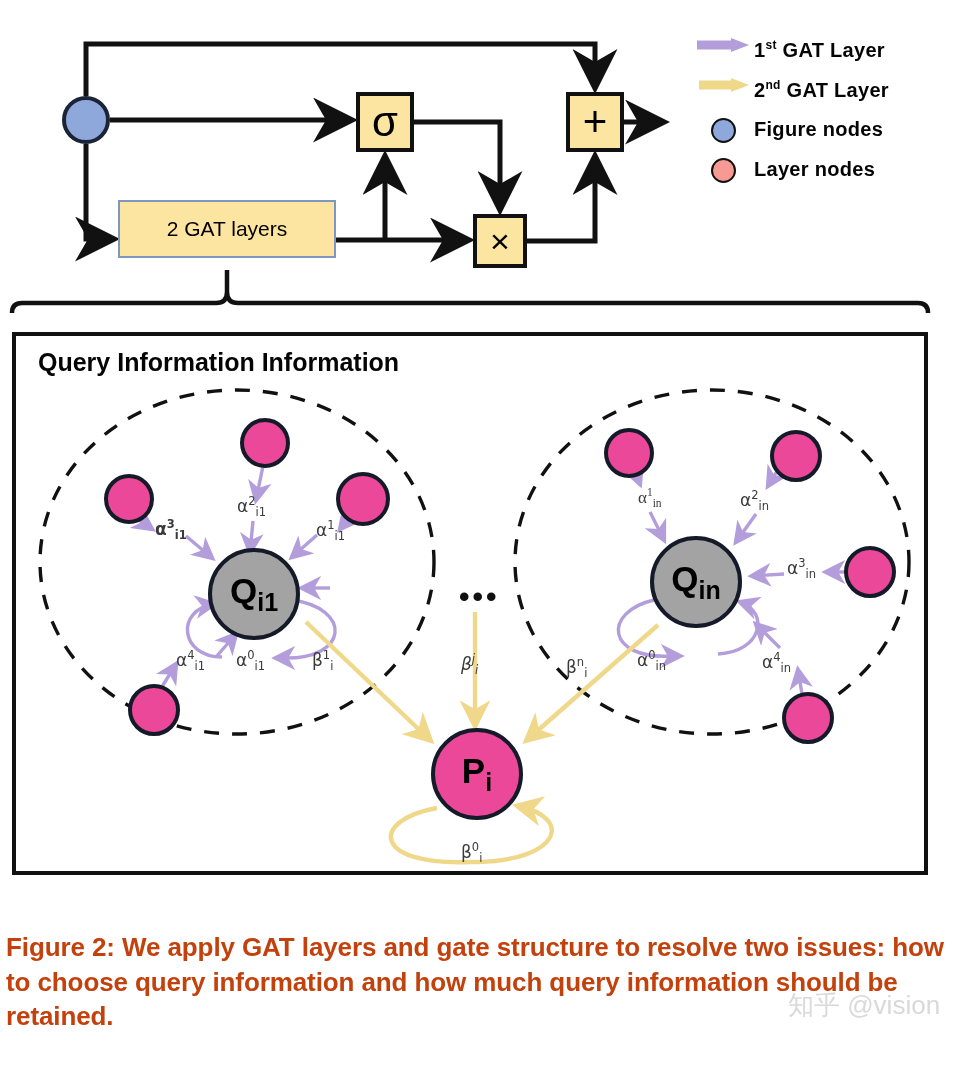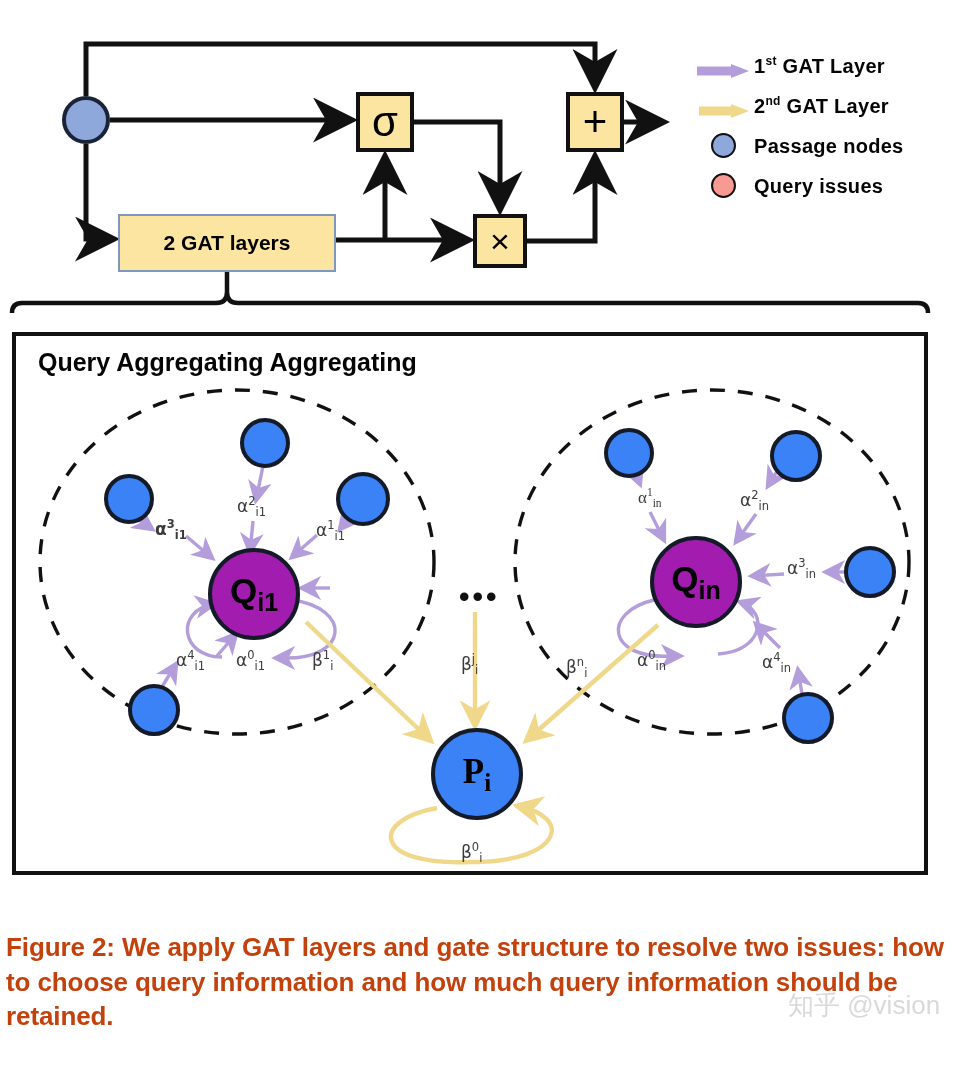--- a/index.html
+++ b/index.html
@@ -3,48 +3,48 @@
 <meta charset="utf-8">
 <style>
   html,body{margin:0;padding:0;background:#ffffff;}
   body{width:972px;height:1074px;position:relative;overflow:hidden;
        font-family:"Liberation Sans",sans-serif;}
   .fig{position:absolute;left:0;top:0;width:972px;height:1074px;}
   svg.layer{position:absolute;left:0;top:0;width:972px;height:1074px;overflow:visible;}
 
   
   #legend{position:absolute;left:692px;top:38px;width:270px;}
-  .leg-row{display:flex;align-items:flex-end;height:40px;}
+  .leg-row{display:flex;align-items:flex-start;height:40px;}
   .leg-key{width:62px;flex:0 0 62px;display:flex;align-items:center;justify-content:center;}
   .leg-label{font-size:20px;font-weight:bold;color:#050505;letter-spacing:.3px;white-space:nowrap;}
   .leg-label sup{font-size:12px;font-weight:bold;}
   .leg-arrow{width:52px;height:14px;}
   .leg-dot{width:25px;height:25px;border-radius:50%;border:2.4px solid #111;box-sizing:border-box;}
 
   
   .ybox{position:absolute;background:#FCE5A0;border:4px solid #111;box-sizing:border-box;
         display:flex;align-items:center;justify-content:center;color:#000;}
   #box-sigma{left:356px;top:92px;width:58px;height:60px;font-size:42px;line-height:1;}
   #box-mul{left:473px;top:214px;width:54px;height:54px;font-size:34px;font-weight:500;}
   #box-add{left:566px;top:92px;width:58px;height:60px;font-size:42px;font-weight:500;}
-  #box-gat{left:118px;top:214px;width:218px;height:58px;border:2.5px solid #7E97BE;
-           font-size:21px;font-weight:bold;}
+  #box-gat{left:118px;top:200px;width:218px;height:58px;border:2.5px solid #7E97BE;
+           font-size:21px;font-weight:normal;}
   #blue-node-top{position:absolute;left:62px;top:96px;width:48px;height:48px;border-radius:50%;
            background:#8EA8DB;border:4px solid #1B2437;box-sizing:border-box;}
 
   
   #panel{position:absolute;left:12px;top:332px;width:916px;height:543px;
          border:4px solid #111;box-sizing:border-box;background:#fff;}
   #panel-title{position:absolute;left:38px;top:348px;font-size:25px;font-weight:bold;color:#050505;}
 
   
   .node{position:absolute;border-radius:50%;box-sizing:border-box;border:4px solid #141a28;
         display:flex;align-items:center;justify-content:center;}
-  .node.passage{background:#3b82f6;font-family:Liberation Serif, serif;}
-  .node.query{background:#a21caf;}
+  .node.passage{background:#ec4899;}
+  .node.query{background:#a3a3a3;}
   .node .lbl{font-size:34px;font-weight:bold;color:#000;line-height:1;white-space:nowrap;}
   .node .lbl sub{font-size:25px;font-weight:bold;}
   .node.big .lbl{font-size:35px;}
 
   
   .elab{position:absolute;font-size:17px;color:#3a3a3a;white-space:nowrap;
         font-family:"DejaVu Sans",sans-serif;text-align:center;}
   .elab sup{font-size:11.5px;}
   .elab sub{font-size:11.5px;}
 
@@ -121,32 +121,32 @@
             <path d="M2,7 L38,7" stroke="#F0D88A" stroke-width="9" fill="none"></path>
             <path d="M34,0 L52,7 L34,14 Z" fill="#F0D88A"></path>
           </svg>
       </span>
       <span class="leg-label"><span>2</span><sup>nd</sup><span> GAT Layer</span></span>
     </div>
     <div class="leg-row">
       <span class="leg-key">
         <span class="leg-dot" style="background:#8EA8DB"></span>
       </span>
-      <span class="leg-label">Passage nodes</span>
+      <span class="leg-label">Figure nodes</span>
     </div>
     <div class="leg-row">
       <span class="leg-key">
         <span class="leg-dot" style="background:#F79A93"></span>
       </span>
-      <span class="leg-label">Query  issues</span>
+      <span class="leg-label">Layer  nodes</span>
     </div>
   </div>
 
   <div id="panel"></div>
-  <div id="panel-title">Query Aggregating Aggregating</div>
+  <div id="panel-title">Query Information Information</div>
 
   <svg class="layer">
 
     <ellipse cx="237" cy="562" rx="197" ry="172" fill="none" stroke="#111" stroke-width="3.4" stroke-dasharray="15 13"></ellipse>
     <ellipse cx="712" cy="562" rx="197" ry="172" fill="none" stroke="#111" stroke-width="3.4" stroke-dasharray="15 13"></ellipse>
 
     <g fill="none" stroke="#B39DDB" stroke-width="3.4">
       <path d="M263,466 L256,500" marker-end="url(#pur)"></path>
       <path d="M253,521 L250,552" marker-end="url(#pur)"></path>
       <path d="M132,515 L152,529" marker-end="url(#pur)"></path>
@@ -216,20 +216,20 @@
   <div class="elab" style="left:176px;top:648px;"><span>α</span><sup>4</sup><sub>i1</sub></div>
   <div class="elab" style="left:236px;top:648px;"><span>α</span><sup>0</sup><sub>i1</sub></div>
 
   <div class="elab" style="left:638px;top:486px;font-family:Liberation Serif, serif;"><span>α</span><sup>1</sup><sub>in</sub></div>
   <div class="elab" style="left:740px;top:488px;"><span>α</span><sup>2</sup><sub>in</sub></div>
   <div class="elab" style="left:787px;top:556px;"><span>α</span><sup>3</sup><sub>in</sub></div>
   <div class="elab" style="left:762px;top:650px;"><span>α</span><sup>4</sup><sub>in</sub></div>
   <div class="elab" style="left:637px;top:648px;"><span>α</span><sup>0</sup><sub>in</sub></div>
 
   <div class="elab" style="left:312px;top:648px;"><span>β</span><sup>1</sup><sub>i</sub></div>
-  <div class="elab" style="left:461px;top:652px;"><span>β</span><sup>j</sup><sub>i</sub></div>
+  <div class="elab" style="left:461px;top:652px;font-style:italic;"><span>β</span><sup>j</sup><sub>i</sub></div>
   <div class="elab" style="left:566px;top:655px;"><span>β</span><sup>n</sup><sub>i</sub></div>
   <div class="elab" style="left:461px;top:840px;"><span>β</span><sup>0</sup><sub>i</sub></div>
 
   <div id="caption">Figure 2: We apply GAT layers and gate structure to resolve two issues: how to choose query information and how much query information should be retained.</div>
   <div id="watermark">知乎 @vision</div>
 
 </div>
 
 </body></html>

